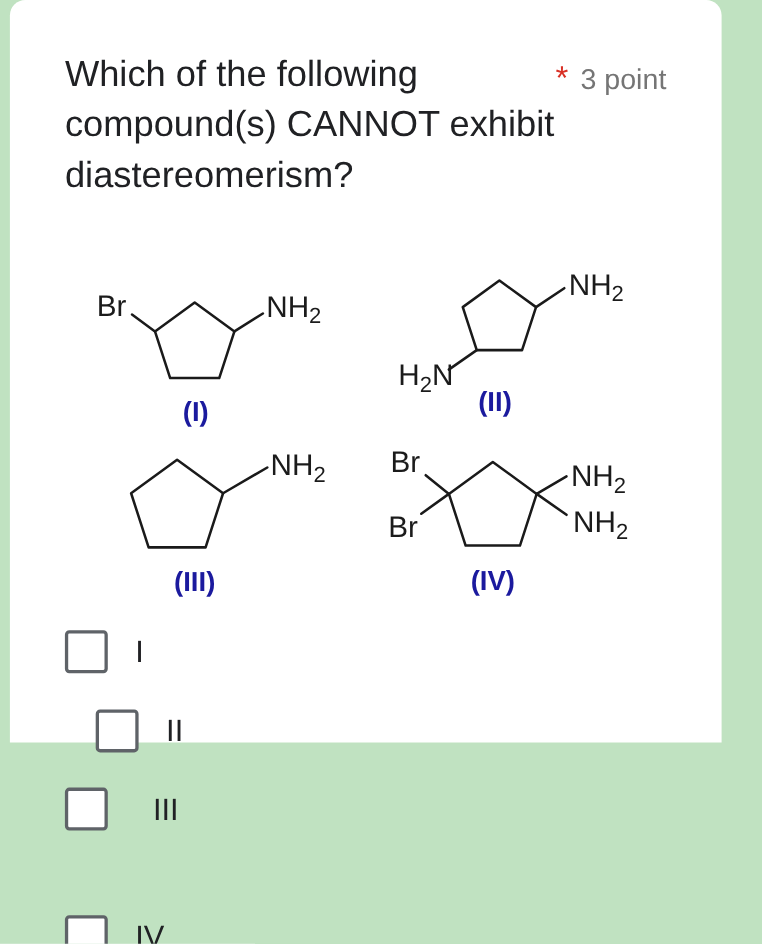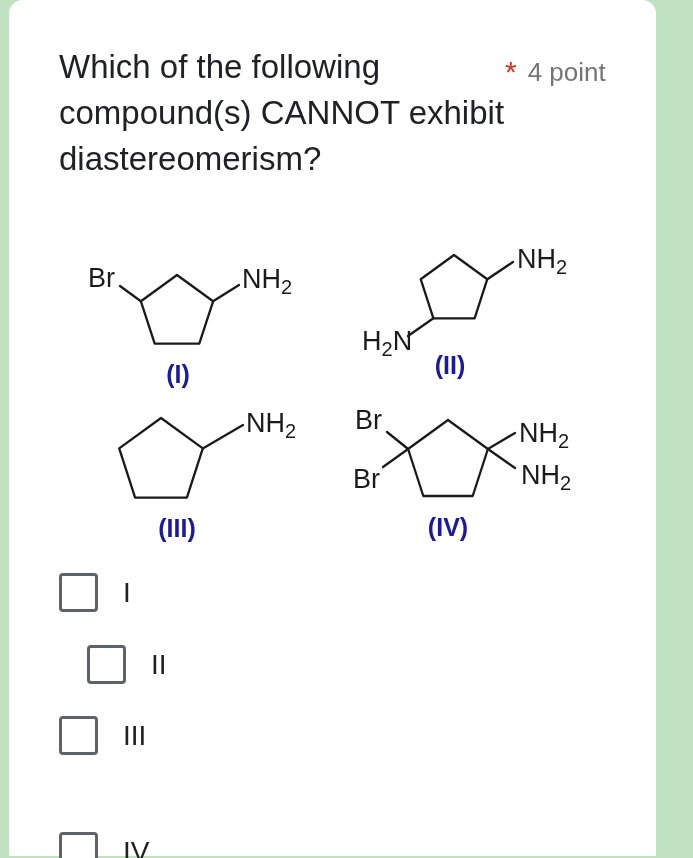--- a/index.html
+++ b/index.html
@@ -2,21 +2,21 @@
 <html><head>
 <meta charset="utf-8">
 <style>
   html,body{margin:0;padding:0;}
   body{
     width:693px;height:858px;position:relative;overflow:hidden;
     background:#c0e2c1;
     font-family:"Liberation Sans",sans-serif;
   }
   .card{
-    position:absolute;left:9px;top:0;width:647px;height:856px;
+    position:absolute;left:9px;top:0;width:647px;height:675px;
     background:#ffffff;border-radius:14px 14px 0 0;
   }
   .question-title{
     position:absolute;left:50px;top:44px;width:452px;
     font-size:33px;line-height:46px;color:#202124;
   }
   .points-row{
     position:absolute;left:496px;top:57px;
     display:flex;align-items:flex-start;white-space:nowrap;
   }
@@ -48,21 +48,21 @@
 </style>
 </head>
 <body>
 
 <div class="card">
 
   <div class="question-title">Which of the following compound(s) CANNOT exhibit diastereomerism?</div>
 
   <div class="points-row">
     <span class="required-marker">*</span>
-    <span class="points-label">4 point</span>
+    <span class="points-label">3 point</span>
   </div>
 
   <div class="structure" style="left:66px;top:255px;">
     <svg width="225" height="140" viewBox="0 0 225 140">
       <polygon class="bond" points="102,20 138.1,46.3 124.3,88.7 79.7,88.7 65.9,46.3"></polygon>
       <line class="bond" x1="65.9" y1="46.3" x2="45" y2="31"></line>
       <line class="bond" x1="138.1" y1="46.3" x2="164" y2="30"></line>
       <text class="atom" x="13" y="32">
         <tspan>Br</tspan></text>
       <text class="atom" x="167" y="33">
@@ -116,21 +116,21 @@
   <div class="option-row" style="top:573px;">
     <div class="checkbox" role="checkbox" aria-checked="false"></div>
     <div class="option-label">I</div>
   </div>
 
   <div class="option-row" style="top:645px;padding-left:28px;">
     <div class="checkbox" role="checkbox" aria-checked="false"></div>
     <div class="option-label">II</div>
   </div>
 
-  <div class="option-row" style="top:716px;">
+  <div class="option-row" style="top:716px;gap:16px;">
     <div class="checkbox" role="checkbox" aria-checked="false"></div>
     <div class="option-label">III</div>
   </div>
 
   <div class="option-row" style="top:832px;">
     <div class="checkbox" role="checkbox" aria-checked="false"></div>
     <div class="option-label">IV</div>
   </div>
 
 </div>

